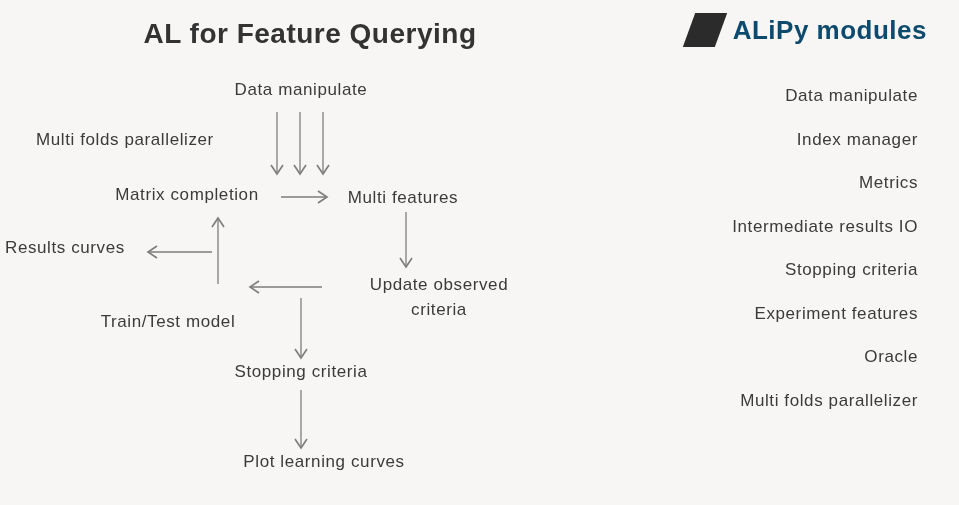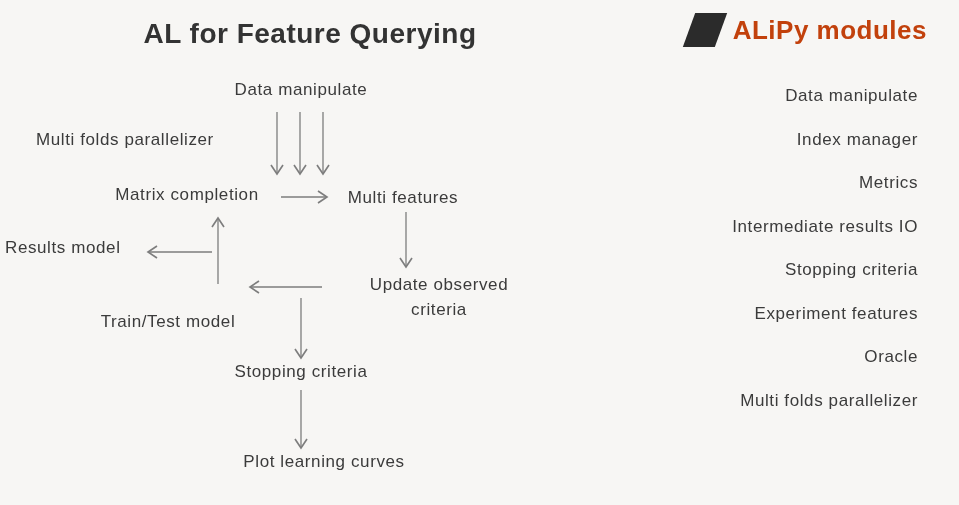--- a/index.html
+++ b/index.html
@@ -43,21 +43,21 @@
   .logo-parallelogram {
     width: 32px; height: 34px;
     background: #2b2b2b;
     transform: skewX(-20deg);
     margin-right: 12px;
   }
   .title-right {
     font-size: 26px;
     font-weight: bold;
     letter-spacing: 0.5px;
-    color: #c2410c;
+    color: #0c4a6e;
     line-height: 34px;
   }
   .module-list {
     position: absolute;
     top: 86px; right: 41px;
     display: flex;
     flex-direction: column;
     align-items: flex-end;
     gap: 23.5px;
   }
@@ -102,21 +102,21 @@
   </svg>
 
   <div class="node center" style="left:301px; top:80px;">Data manipulate</div>
 
   <div class="node" style="left:36px; top:130px;">Multi folds parallelizer</div>
 
   <div class="node center" style="left:187px; top:185px;">Matrix completion</div>
 
   <div class="node center" style="left:403px; top:188px;">Multi features</div>
 
-  <div class="node" style="left:5px; top:238px;">Results model</div>
+  <div class="node" style="left:5px; top:238px;">Results curves</div>
 
   <div class="node center" style="left:168px; top:276px;margin-top:36px;">Train/Test model</div>
 
   <div class="node center" style="left:406px; top:272px; line-height:25px;margin-left:33px;">
     <div>Update observed</div>
     <div>criteria</div>
   </div>
 
   <div class="node center" style="left:301px; top:362px;">Stopping criteria</div>
 

